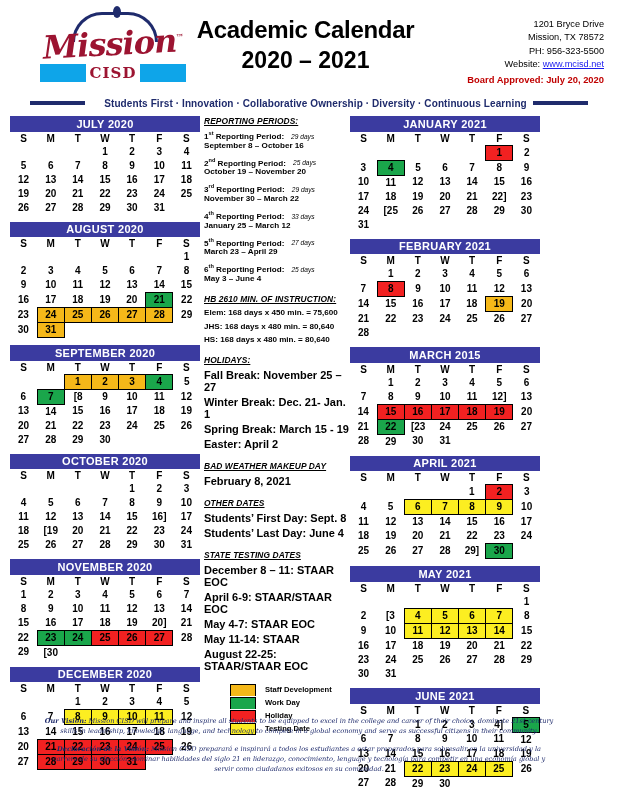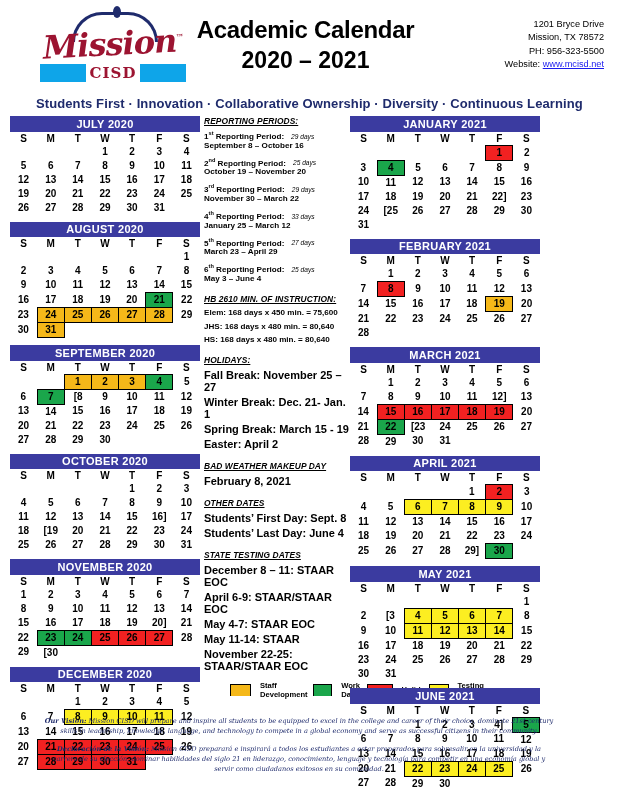--- a/index.html
+++ b/index.html
@@ -74,22 +74,22 @@
     color: #c00000; font-weight: bold; font-size: 9.4px; margin-top: 1px;
   }
 
   
   .motto {
     display: flex; align-items: center; gap: 6px;
     padding: 0 30px; height: 18px; margin-top: 2px;
   }
   .motto .bar { flex: 1; height: 4px; background: #1f2b6c; }
   .motto .txt {
-    font-size: 13px; font-weight: bold; color: #1f2b6c;
-    white-space: nowrap; letter-spacing: 0.1px;
+    font-size: 10px; font-weight: bold; color: #1f2b6c;
+    white-space: nowrap; letter-spacing: 0.1px; margin-left: 13px;
   }
 
   
   .main {
     display: flex; padding: 4px 10px 0 10px; gap: 0;
     height: 600px;
   }
   .col-left  { width: 190px; }
   .col-mid   { width: 150px; padding-left: 4px; }
   .col-right { width: 190px; }
@@ -135,21 +135,21 @@
     margin-left: 7px;
   }
   .rp-line2 { font-size: 8.1px; font-weight: bold; }
   sup { font-size: 5.6px; }
   .line { font-size: 8.1px; font-weight: bold; margin-bottom: 4.5px; }
   .line-lite { font-size: 11px; font-weight: bold; margin-bottom: 3px; }
 
   
   .legend {
     margin-top: 10px; margin-left: 26px;
-    display: flex; 
+    display: flex; flex-direction: column;
   }
   .leg-row { display: flex; align-items: center; height: 13px; }
   .leg-sw {
     width: 26px; height: 12px;
     border: 1px solid #000; border-bottom: none;
   }
   .leg-row:last-child .leg-sw { border-bottom: 1px solid #000; }
   .leg-lb { font-size: 7.6px; font-weight: bold; margin-left: 9px; }
 
   
@@ -178,20 +178,21 @@
   <div class="title-wrap">
     <div class="title-main">Academic Calendar</div>
     <div class="title-years">2020 – 2021</div>
   </div>
 
   <div class="addr">
     <div>1201 Bryce Drive</div>
     <div>Mission, TX  78572</div>
     <div>PH:  956-323-5500</div>
     <div><span>Website: </span><a href="#">www.mcisd.net</a></div>
+    <div class="board">Board Approved: July 20, 2020</div>
   </div>
 </div>
 
 <div class="motto">
   <div class="bar"></div>
   <div class="txt">Students First · Innovation · Collaborative Ownership · Diversity · Continuous Learning</div>
   <div class="bar"></div>
 </div>
 
 <div class="main">
@@ -651,21 +652,21 @@
         </div>
     </div>
 
     <div class="sec">
       <div class="sec-h">STATE TESTING DATES</div>
       <div id="st-list">
           <div class="line-lite">December 8 – 11:  STAAR EOC</div>
           <div class="line-lite">April 6-9:   STAAR/STAAR EOC</div>
           <div class="line-lite">May 4-7:  STAAR EOC</div>
           <div class="line-lite">May 11-14:  STAAR</div>
-          <div class="line-lite">November 22-25:  STAAR/STAAR EOC</div>
+          <div class="line-lite">August 22-25:  STAAR/STAAR EOC</div>
         </div>
     </div>
 
     <div class="legend" id="legend">
         <div class="leg-row">
           <div class="leg-sw" style="background: rgb(245, 184, 25);"></div>
           <div class="leg-lb">Staff Development</div>
         </div>
         <div class="leg-row">
           <div class="leg-sw" style="background: rgb(26, 166, 75);"></div>
@@ -812,21 +813,21 @@
               <td></td>
               <td></td>
               <td></td>
               <td></td>
               <td></td>
             </tr>
           </tbody>
         </table>
       </div>
       <div class="month">
-        <div class="month-title">MARCH 2021</div>
+        <div class="month-title">MARCH 2015</div>
         <table class="cal">
           <thead>
             <tr>
               <th>S</th>
               <th>M</th>
               <th>T</th>
               <th>W</th>
               <th>T</th>
               <th>F</th>
               <th>S</th>

